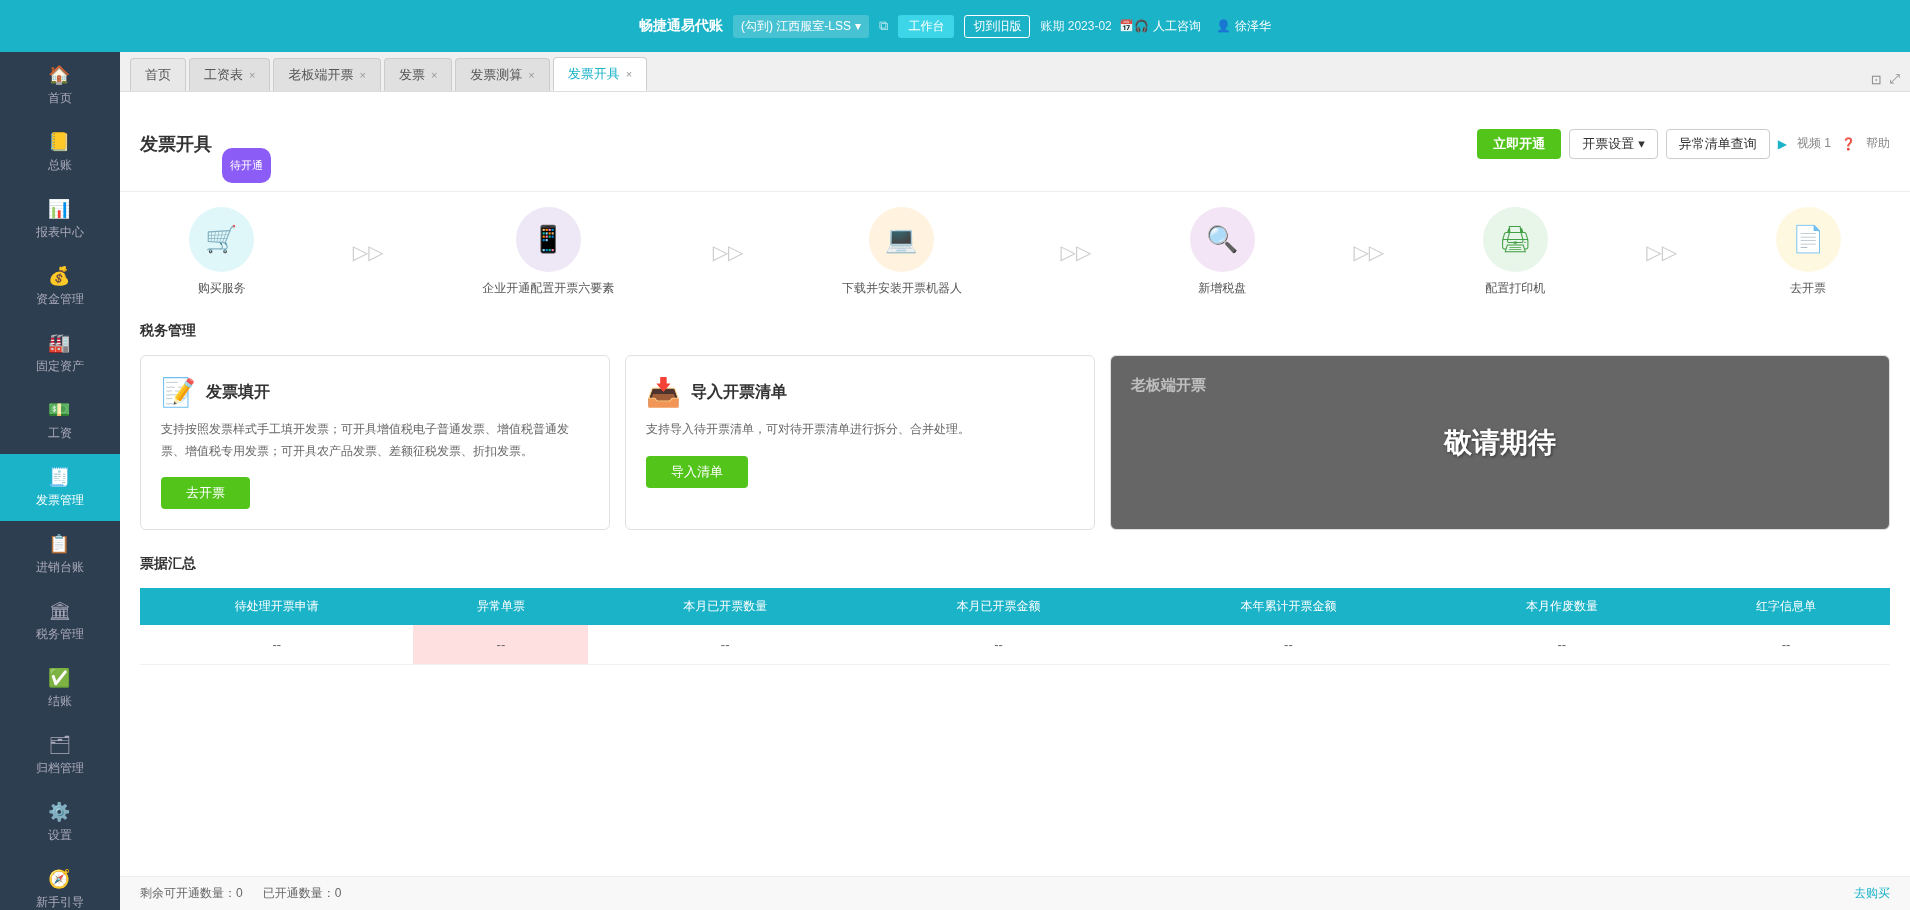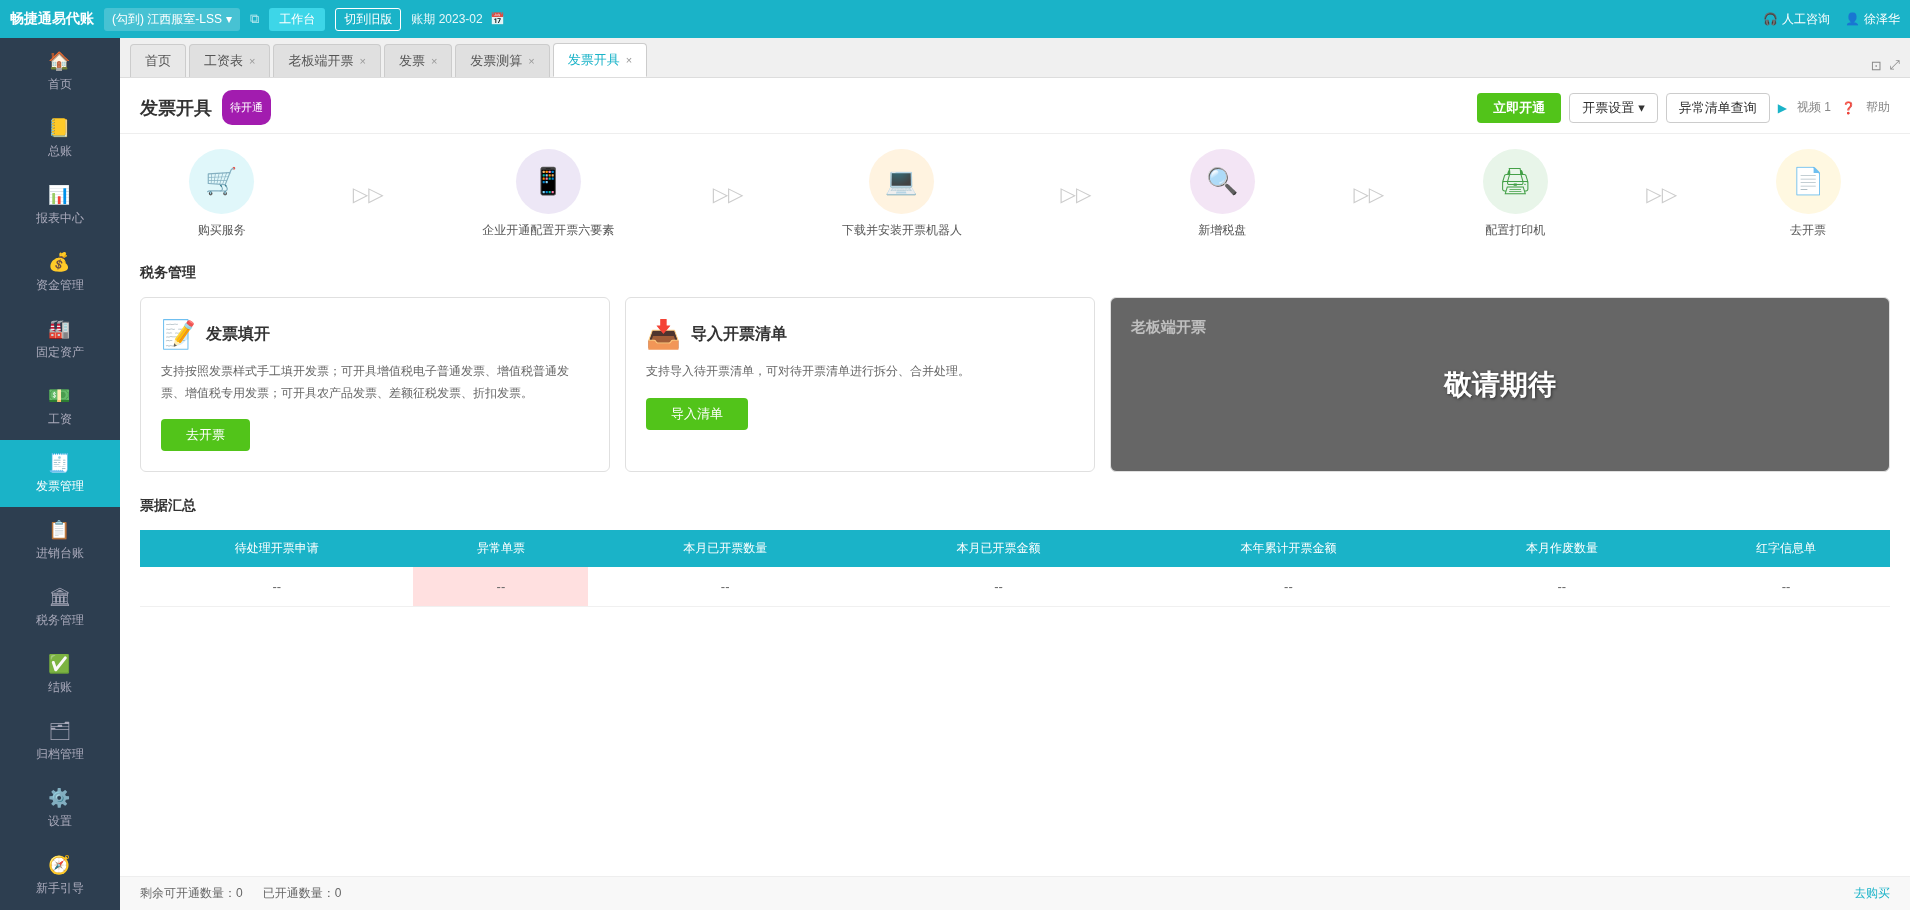--- a/index.html
+++ b/index.html
@@ -1,19 +1,19 @@
 <!DOCTYPE html>
 <html><head>
   <meta charset="utf-8">
   <style>
     * { box-sizing: border-box; margin: 0; padding: 0; }
     body { font-family: 'Microsoft YaHei', Arial, sans-serif; font-size: 13px; background: #f5f5f5; display: flex; flex-direction: column; height: 910px; overflow: hidden; }
 
     
-    .top-bar { height: 38px; background: #1ab3c8; display: flex; align-items: center; justify-content: space-between; padding: 0 10px; color: white; flex-shrink: 0; }
+    .top-bar { height: 52px; background: #1ab3c8; display: flex; align-items: center; justify-content: center; padding: 0 10px; color: white; flex-shrink: 0; }
     .top-bar-left { display: flex; align-items: center; gap: 10px; }
     .top-bar-logo { font-size: 14px; font-weight: bold; color: white; }
     .company-selector { background: rgba(255,255,255,0.2); border: none; color: white; padding: 3px 8px; border-radius: 3px; cursor: pointer; display: flex; align-items: center; gap: 4px; font-size: 12px; }
     .top-bar-right { display: flex; align-items: center; gap: 15px; font-size: 12px; }
     .btn-workspace { background: #3dd6e8; border: none; color: white; padding: 3px 10px; border-radius: 3px; cursor: pointer; font-size: 12px; }
     .btn-old-version { background: transparent; border: 1px solid white; color: white; padding: 2px 8px; border-radius: 3px; cursor: pointer; font-size: 12px; }
 
     
     .tab-bar { height: 40px; background: #f0f0f0; display: flex; align-items: flex-end; padding: 0 10px; border-bottom: 1px solid #ddd; flex-shrink: 0; }
     .tab { padding: 7px 14px; background: #e0e0e0; border-radius: 4px 4px 0 0; cursor: pointer; font-size: 13px; color: #555; display: flex; align-items: center; gap: 6px; margin-right: 3px; border: 1px solid #ccc; border-bottom: none; }
@@ -30,21 +30,21 @@
     .sidebar-item.active { background: #1ab3c8; color: white; }
     .sidebar-icon { font-size: 18px; }
 
     
     .content-area { flex: 1; background: white; overflow-y: auto; display: flex; flex-direction: column; }
 
     
     .page-header { padding: 12px 20px 8px; display: flex; align-items: center; justify-content: space-between; border-bottom: 1px solid #eee; flex-shrink: 0; }
     .page-title-area { display: flex; align-items: center; gap: 10px; }
     .page-title { font-size: 18px; color: #333; font-weight: bold; }
-    .badge-pending { background: #a21caf; color: white; font-size: 11px; padding: 10px 8px; border-radius: 10px; }
+    .badge-pending { background: #8b5cf6; color: white; font-size: 11px; padding: 10px 8px; border-radius: 10px; margin-top: 44px; }
     .header-actions { display: flex; align-items: center; gap: 8px; }
     .btn-open-now { background: #52c41a; color: white; border: none; padding: 6px 16px; border-radius: 4px; cursor: pointer; font-size: 13px; font-weight: bold; }
     .btn-settings { background: white; color: #333; border: 1px solid #ccc; padding: 5px 12px; border-radius: 4px; cursor: pointer; font-size: 13px; display: flex; align-items: center; gap: 4px; }
     .btn-anomaly { background: white; color: #333; border: 1px solid #ccc; padding: 5px 12px; border-radius: 4px; cursor: pointer; font-size: 13px; }
     .header-help { display: flex; align-items: center; gap: 10px; font-size: 12px; color: #888; }
 
     
     .content-body { padding: 15px 20px; flex: 1; }
 
     

